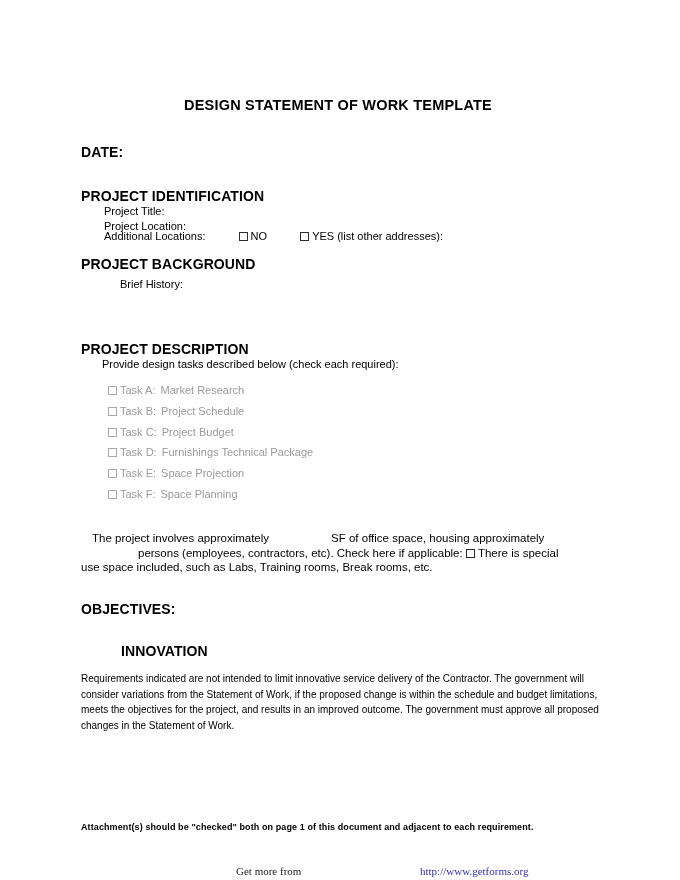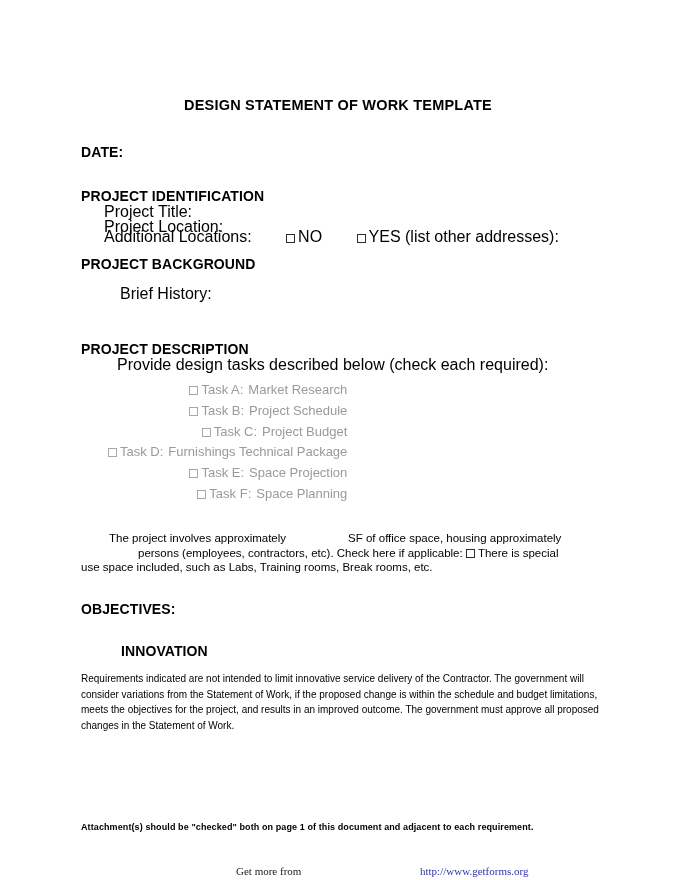--- a/index.html
+++ b/index.html
@@ -37,28 +37,28 @@
     position: absolute;
     left: 81px;
     width: 540px;
   }
   .heading {
     font-size: 14px;
     font-weight: bold;
     letter-spacing: 0.1px;
   }
   .line {
-    font-size: 16px;
+    font-size: 11px;
     line-height: 15px;
   }
   .indent {
     margin-left: 23px;
   }
   .indent-small {
-    margin-left: 36px;
+    margin-left: 21px;
   }
   .cb {
     display: inline-block;
     width: 9px;
     height: 9px;
     border: 1px solid #2b2b2b;
     background: #ffffff;
     vertical-align: -1px;
     margin: 0 3px 0 0;
     box-sizing: border-box;
@@ -69,44 +69,43 @@
   .gap-md { display: inline-block; width: 54px; }
   .gap-lg { display: inline-block; width: 62px; }
   .gap-sm { display: inline-block; width: 30px; }
 
   .task-list {
     position: absolute;
     left: 108px;
     top: 383px;
   }
   .task-row {
-    font-size: 13px;
+    font-size: 11px;
     color: #9a9a9a;
     height: 20.8px;
     line-height: 14px;
     white-space: nowrap;
-    text-align: right;
   }
   .task-label-gap { display: inline-block; width: 5px; }
   .body-para {
     position: absolute;
     left: 81px;
     width: 524px;
     font-size: 10px;
     line-height: 15.6px;
   }
   .sf-para {
     position: absolute;
     left: 81px;
     top: 531px;
     width: 530px;
     font-size: 11.5px;
     line-height: 14.6px;
   }
-  .sf-line1 { margin-left: 28px; }
+  .sf-line1 { margin-left: 11px; }
   .sf-line2 { margin-left: 57px; }
   .sf-line3 { margin-left: 0px; }
 
   .footnote {
     position: absolute;
     left: 81px;
     top: 822px;
     font-size: 9px;
     font-weight: bold;
     letter-spacing: 0.1px;
@@ -153,21 +152,21 @@
   <div class="block" style="top:229px;">
     <div class="line indent">
       <span>Additional Locations:</span>
       <span class="gap-sm"></span><span class="cb"></span><span>NO</span>
       <span class="gap-sm"></span><span class="cb"></span><span>YES (list other addresses):</span>
     </div>
   </div>
 
   <div class="block" style="top:256px;">
     <div class="heading">PROJECT BACKGROUND</div>
-    <div class="line indent" style="margin-top:14px;padding-left:16px;">Brief History:</div>
+    <div class="line indent" style="margin-top:5px;padding-left:16px;">Brief History:</div>
   </div>
 
   <div class="block" style="top:341px;">
     <div class="heading">PROJECT DESCRIPTION</div>
     <div class="line indent-small">Provide design tasks described below (check each required):</div>
   </div>
 
   <div class="task-list">
     <div class="task-row">
       <span class="cb cb-gray"></span><span>Task A:</span><span class="task-label-gap"></span><span>Market Research</span>

